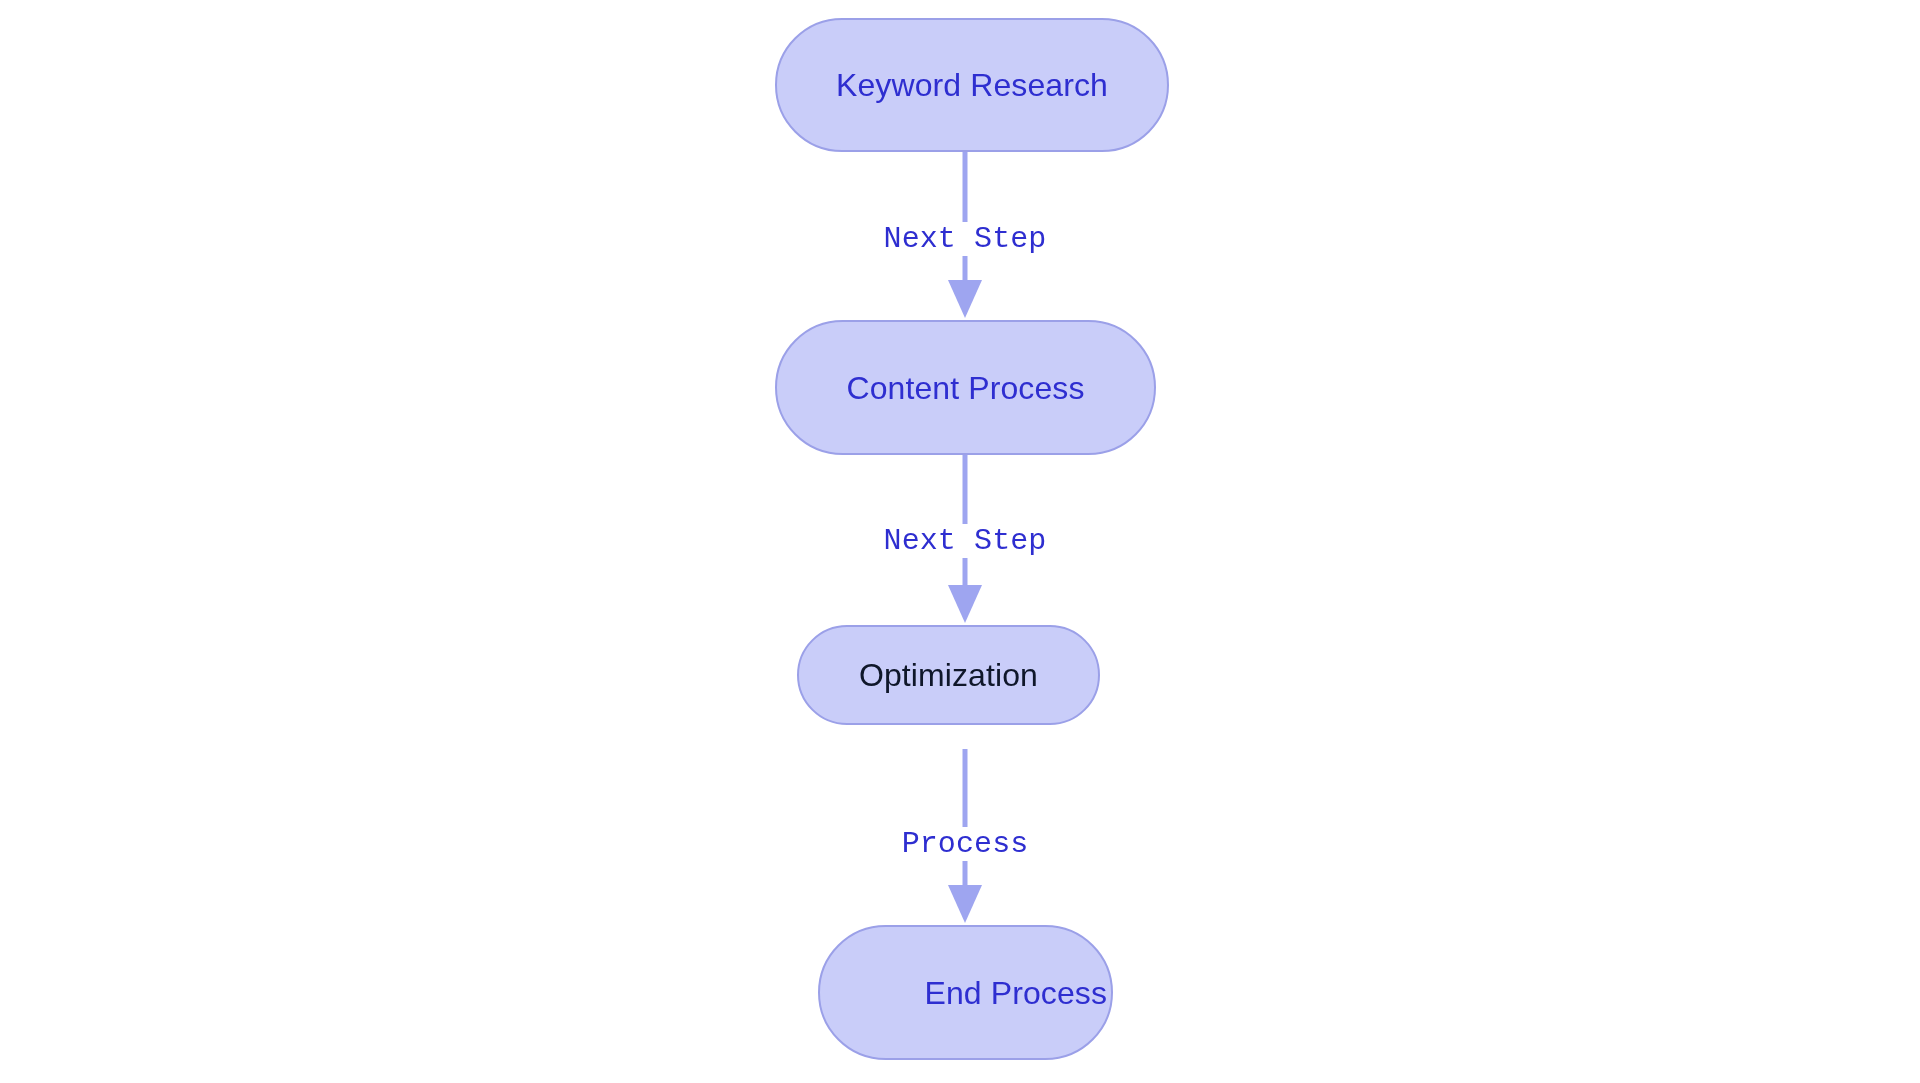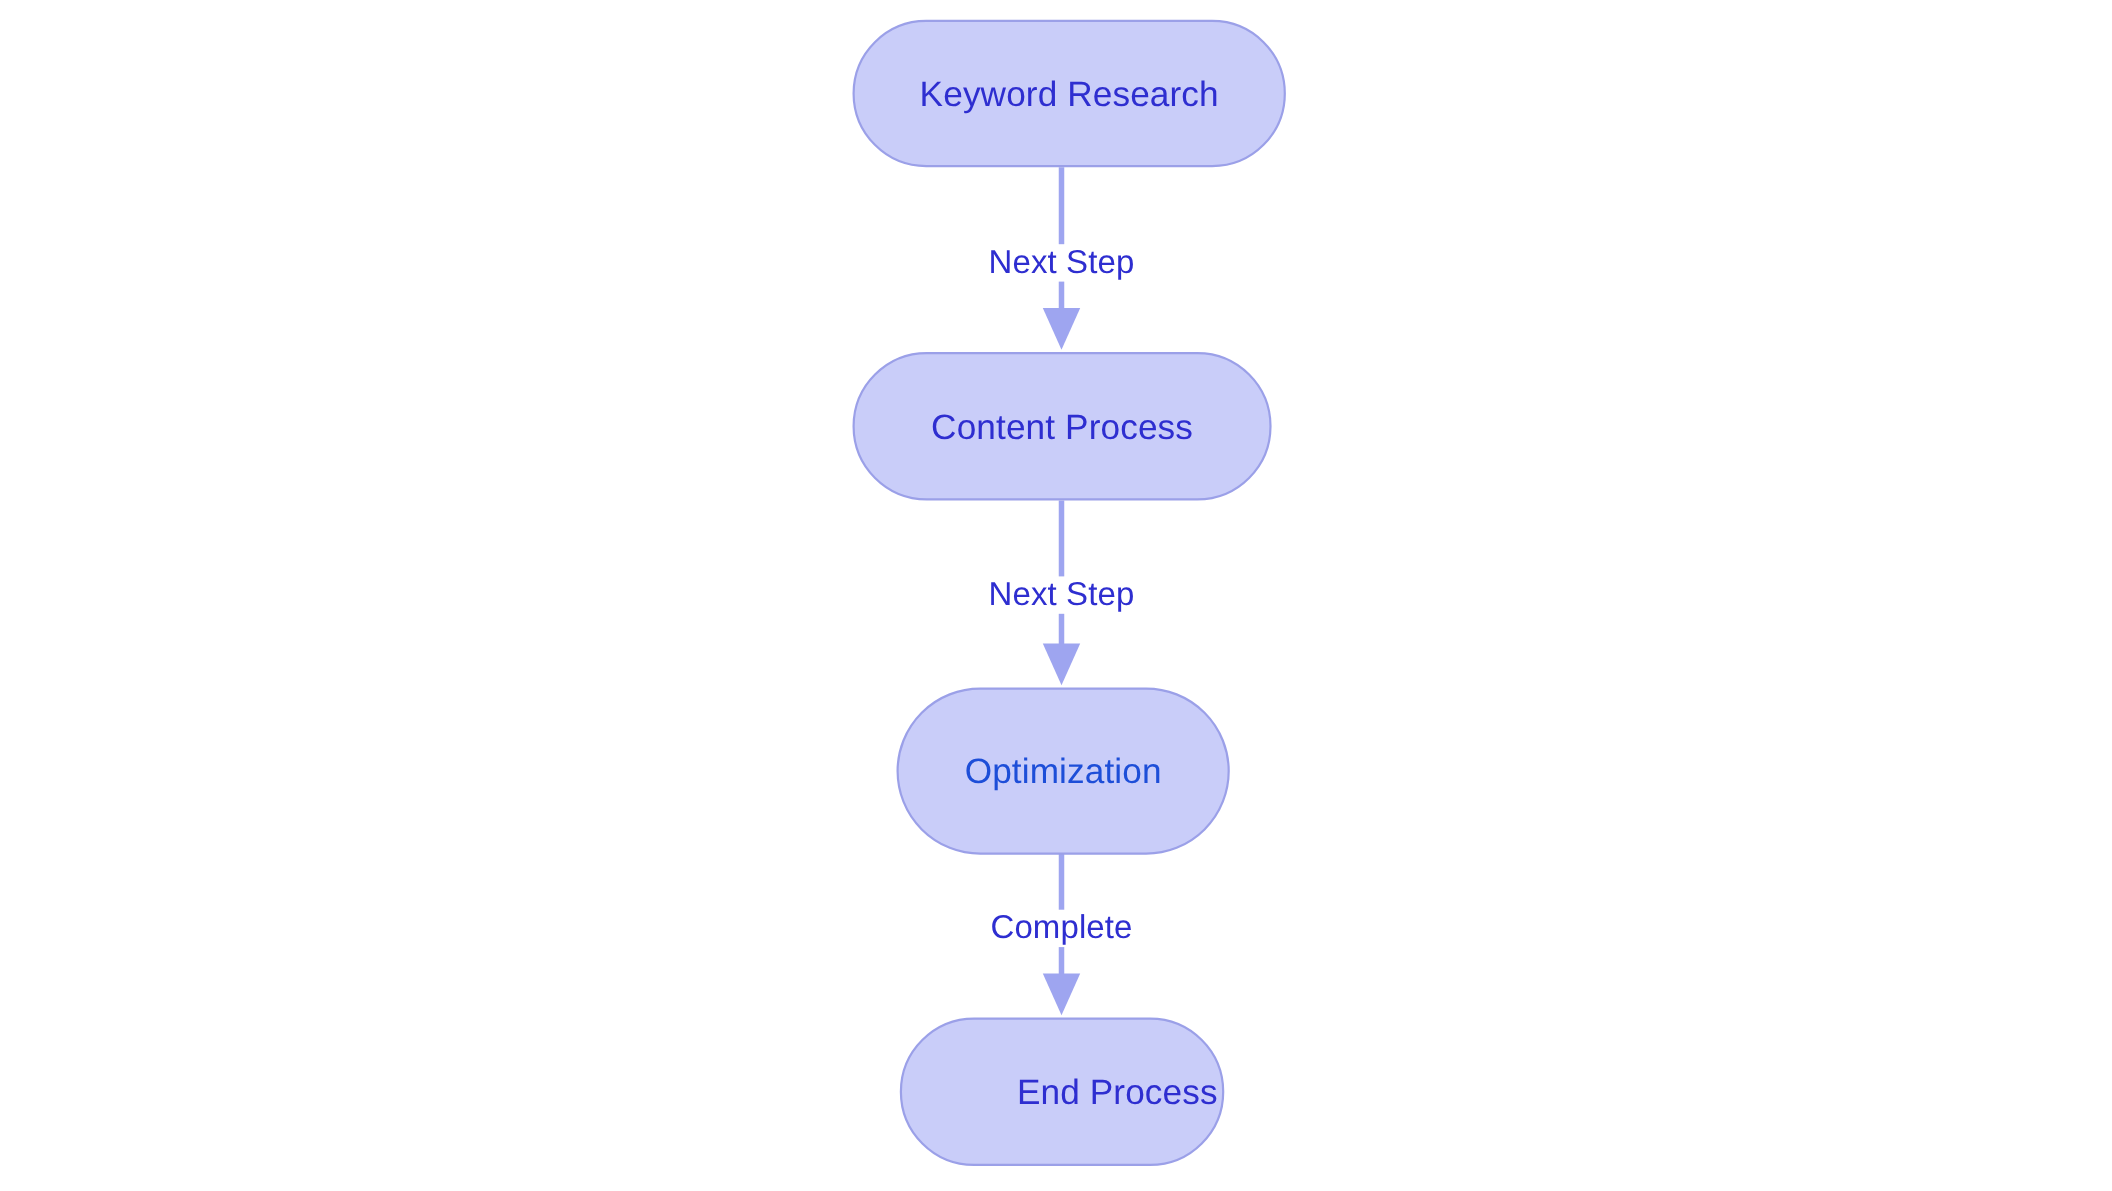--- a/index.html
+++ b/index.html
@@ -47,21 +47,21 @@
   }
   .node-label {
     display: block;
     padding: 0 4px;
   }
   .edge-label {
     position: absolute;
     transform: translate(-50%, -50%);
     background: #ffffff;
     color: #2e2ed0;
-    font-family: Liberation Sans, sans-serif;
+    font-family: Liberation Mono, monospace;
     font-size: 30px;
     font-weight: 400;
     line-height: 1;
     white-space: nowrap;
     padding: 2px 7px;
     letter-spacing: 0.1px;
     text-align: center;
   }
 </style>
 </head>
@@ -79,25 +79,25 @@
     </svg>
 
   <div class="node" style="left: 775px; top: 18px; width: 394px; height: 134px; background: rgb(201, 205, 249); border-color: rgb(155, 160, 232); color: rgb(46, 46, 208);">
     <span class="node-label">Keyword Research</span>
   </div>
 
   <div class="node" style="left: 775px; top: 320px; width: 381px; height: 135px; background: rgb(201, 205, 249); border-color: rgb(155, 160, 232); color: rgb(46, 46, 208);">
     <span class="node-label">Content Process</span>
   </div>
 
-  <div class="node" style="left: 815px; top: 625px; width: 303px; height: 152px; background: rgb(201, 205, 249); border-color: rgb(155, 160, 232); color: #1d4ed8;">
+  <div class="node" style="left: 797px; top: 625px; width: 303px; height: 100px; background: rgb(201, 205, 249); border-color: rgb(155, 160, 232); color: #0f172a;">
     <span class="node-label">Optimization</span>
   </div>
 
   <div class="node" style="left: 818px; top: 925px; width: 295px; height: 135px; background: rgb(201, 205, 249); border-color: rgb(155, 160, 232); color: rgb(46, 46, 208); justify-content: flex-end;">
     <span class="node-label">End Process</span>
   </div>
 
   <div class="edge-label" style="left: 965px; top: 239px; color: rgb(46, 46, 208); background: rgb(255, 255, 255);">Next Step</div>
   <div class="edge-label" style="left: 965px; top: 541px; color: rgb(46, 46, 208); background: rgb(255, 255, 255);">Next Step</div>
-  <div class="edge-label" style="left: 965px; top: 844px; color: rgb(46, 46, 208); background: rgb(255, 255, 255);">Complete</div>
+  <div class="edge-label" style="left: 965px; top: 844px; color: rgb(46, 46, 208); background: rgb(255, 255, 255);">Process</div>
 
 </div>
 
 </body></html>

